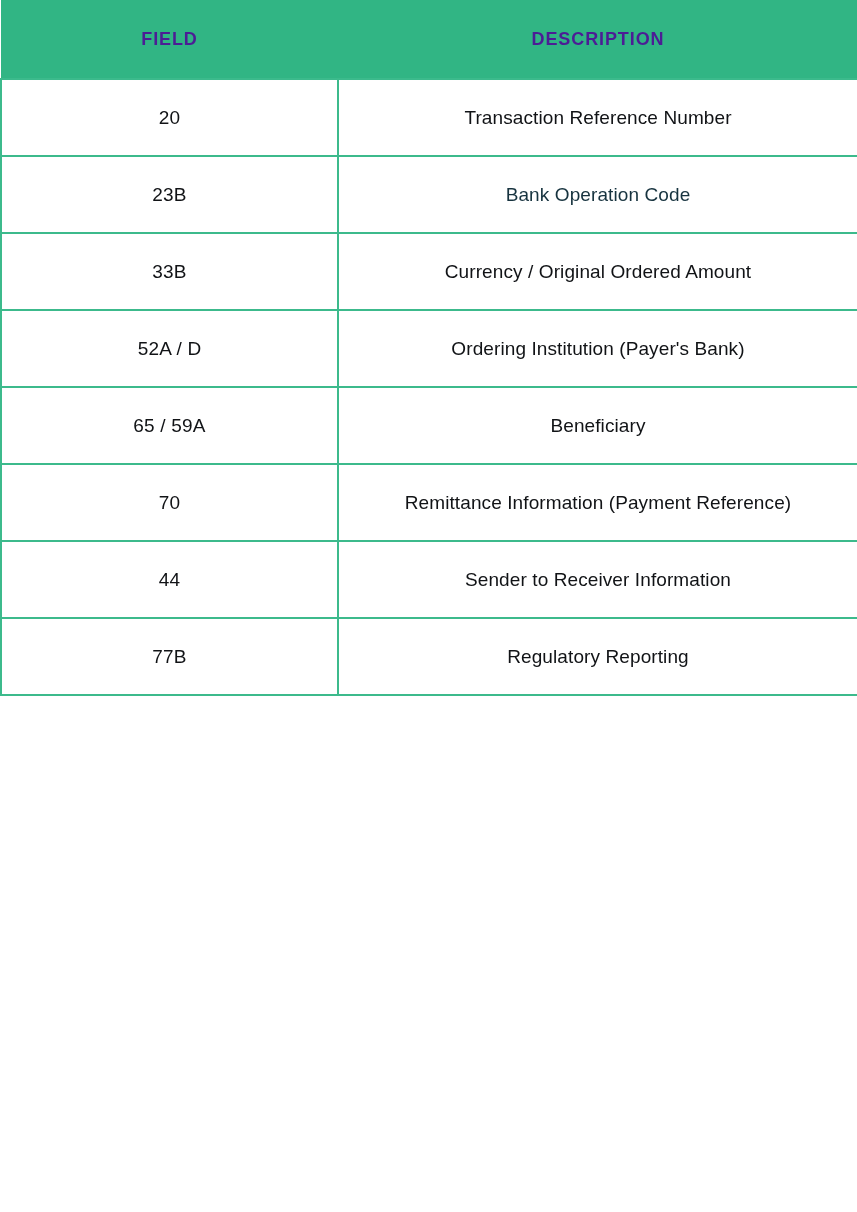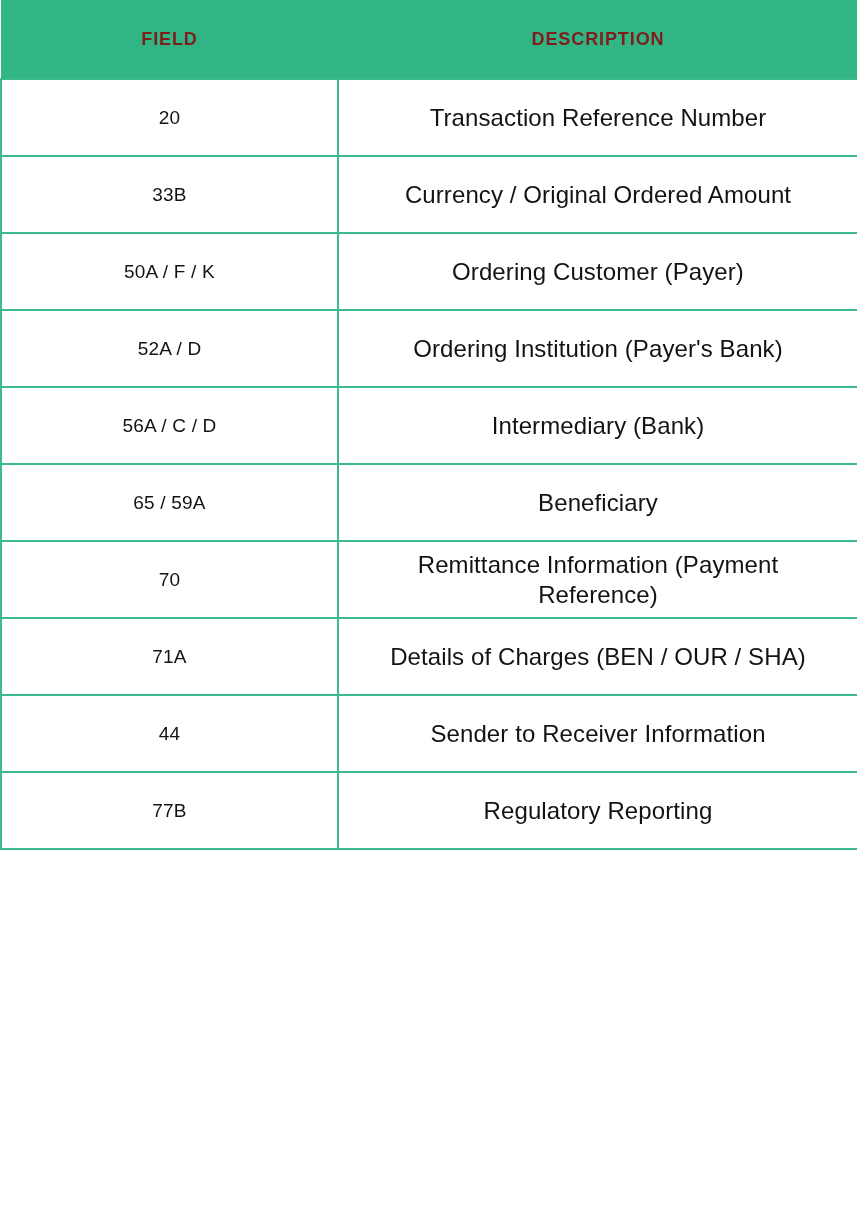--- a/index.html
+++ b/index.html
@@ -24,21 +24,21 @@
   .swift-table col.col-desc  { width: 520px; }
 
   thead tr.header-row {
     background: #31b584;
   }
 
   thead th {
     height: 78px;
     padding: 0;
     margin: 0;
-    color: #7f1d1d;
+    color: #4c1d95;
     font-size: 18px;
     font-weight: 700;
     letter-spacing: 0.9px;
     text-align: center;
     vertical-align: middle;
     border: none;
     text-transform: none;
   }
 
   tbody td {
@@ -53,21 +53,21 @@
     color: #111316;
     line-height: 1.25;
   }
 
   tbody tr td.cell-field {
     font-size: 19px;
     letter-spacing: 0.2px;
   }
 
   tbody tr td.cell-desc {
-    font-size: 24px;
+    font-size: 19px;
     letter-spacing: 0.1px;
   }
 
   
   tbody td.cell-desc.is-link {
     color: #17333f;
   }
 
   
   tbody tr:first-child td {
@@ -87,46 +87,38 @@
       <th>FIELD</th>
       <th>DESCRIPTION</th>
     </tr>
   </thead>
   <tbody id="table-body">
       <tr>
         <td class="cell-field">20</td>
         <td class="cell-desc">Transaction Reference Number</td>
       </tr>
       <tr>
+        <td class="cell-field">23B</td>
+        <td class="cell-desc is-link">Bank Operation Code</td>
+      </tr>
+      <tr>
         <td class="cell-field">33B</td>
         <td class="cell-desc">Currency / Original Ordered Amount</td>
       </tr>
       <tr>
-        <td class="cell-field">50A / F / K</td>
-        <td class="cell-desc">Ordering Customer (Payer)</td>
-      </tr>
-      <tr>
         <td class="cell-field">52A / D</td>
         <td class="cell-desc">Ordering Institution (Payer's Bank)</td>
-      </tr>
-      <tr>
-        <td class="cell-field">56A / C / D</td>
-        <td class="cell-desc">Intermediary (Bank)</td>
       </tr>
       <tr>
         <td class="cell-field">65 / 59A</td>
         <td class="cell-desc">Beneficiary</td>
       </tr>
       <tr>
         <td class="cell-field">70</td>
         <td class="cell-desc">Remittance Information (Payment Reference)</td>
-      </tr>
-      <tr>
-        <td class="cell-field">71A</td>
-        <td class="cell-desc">Details of Charges (BEN / OUR / SHA)</td>
       </tr>
       <tr>
         <td class="cell-field">44</td>
         <td class="cell-desc">Sender to Receiver Information</td>
       </tr>
       <tr>
         <td class="cell-field">77B</td>
         <td class="cell-desc">Regulatory Reporting</td>
       </tr>
     </tbody>

